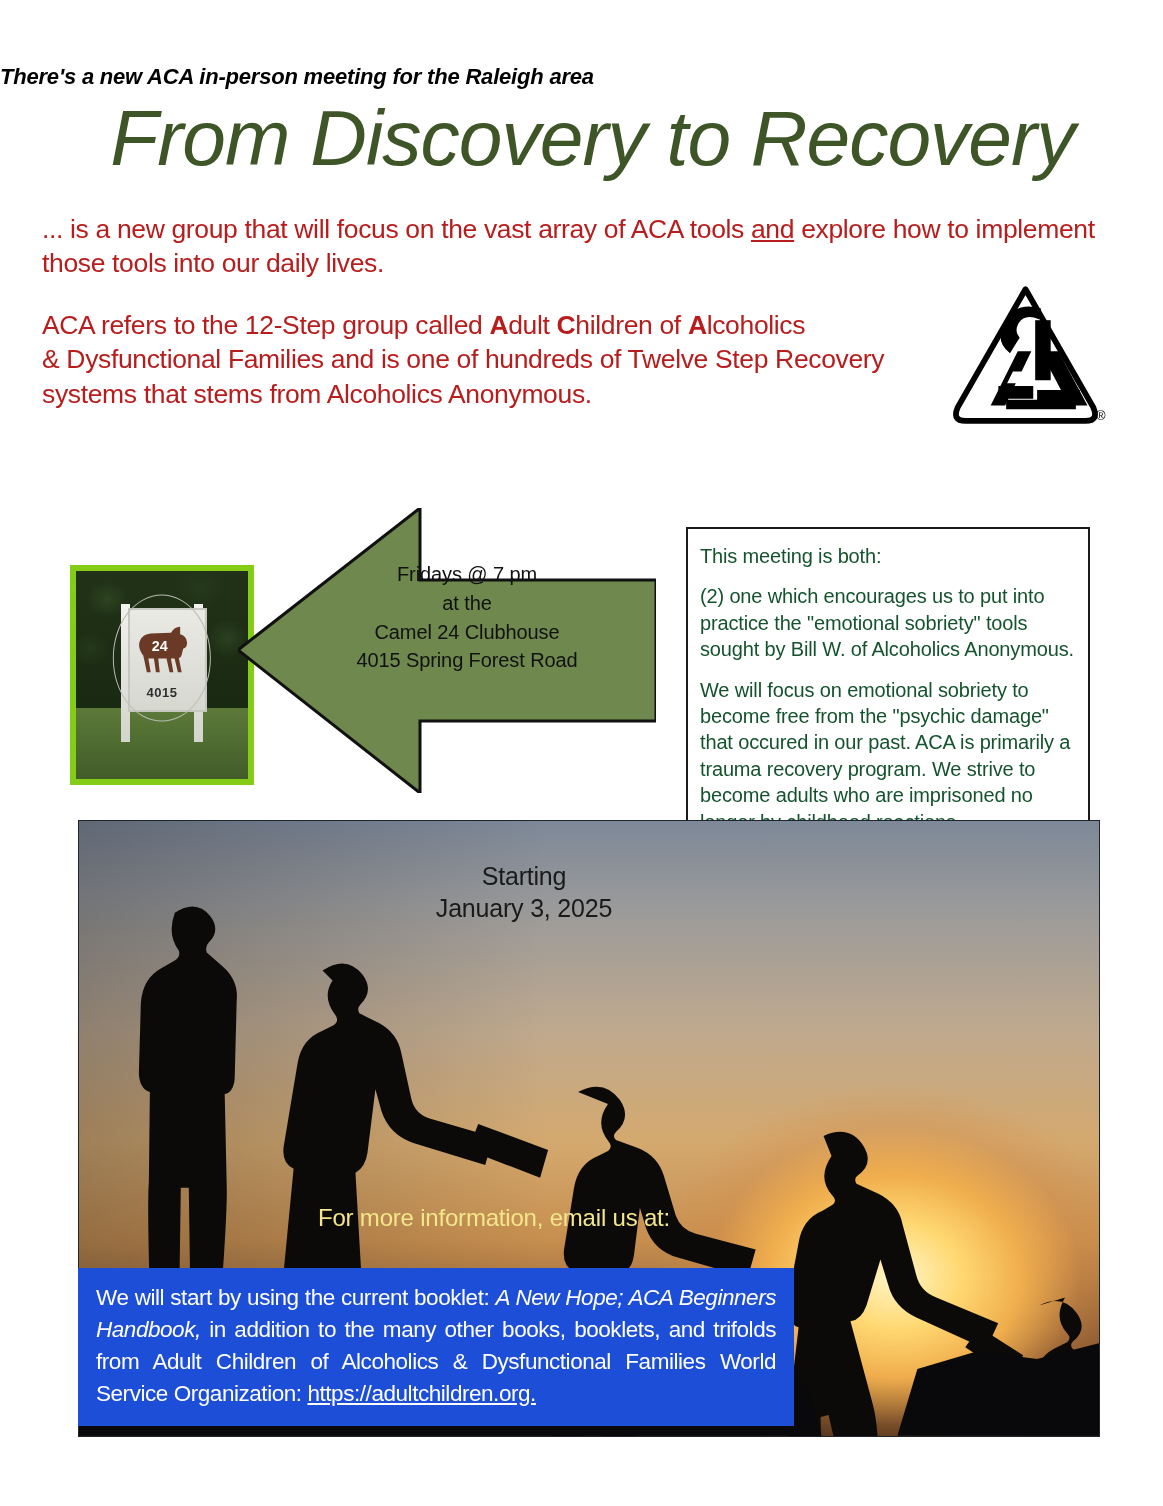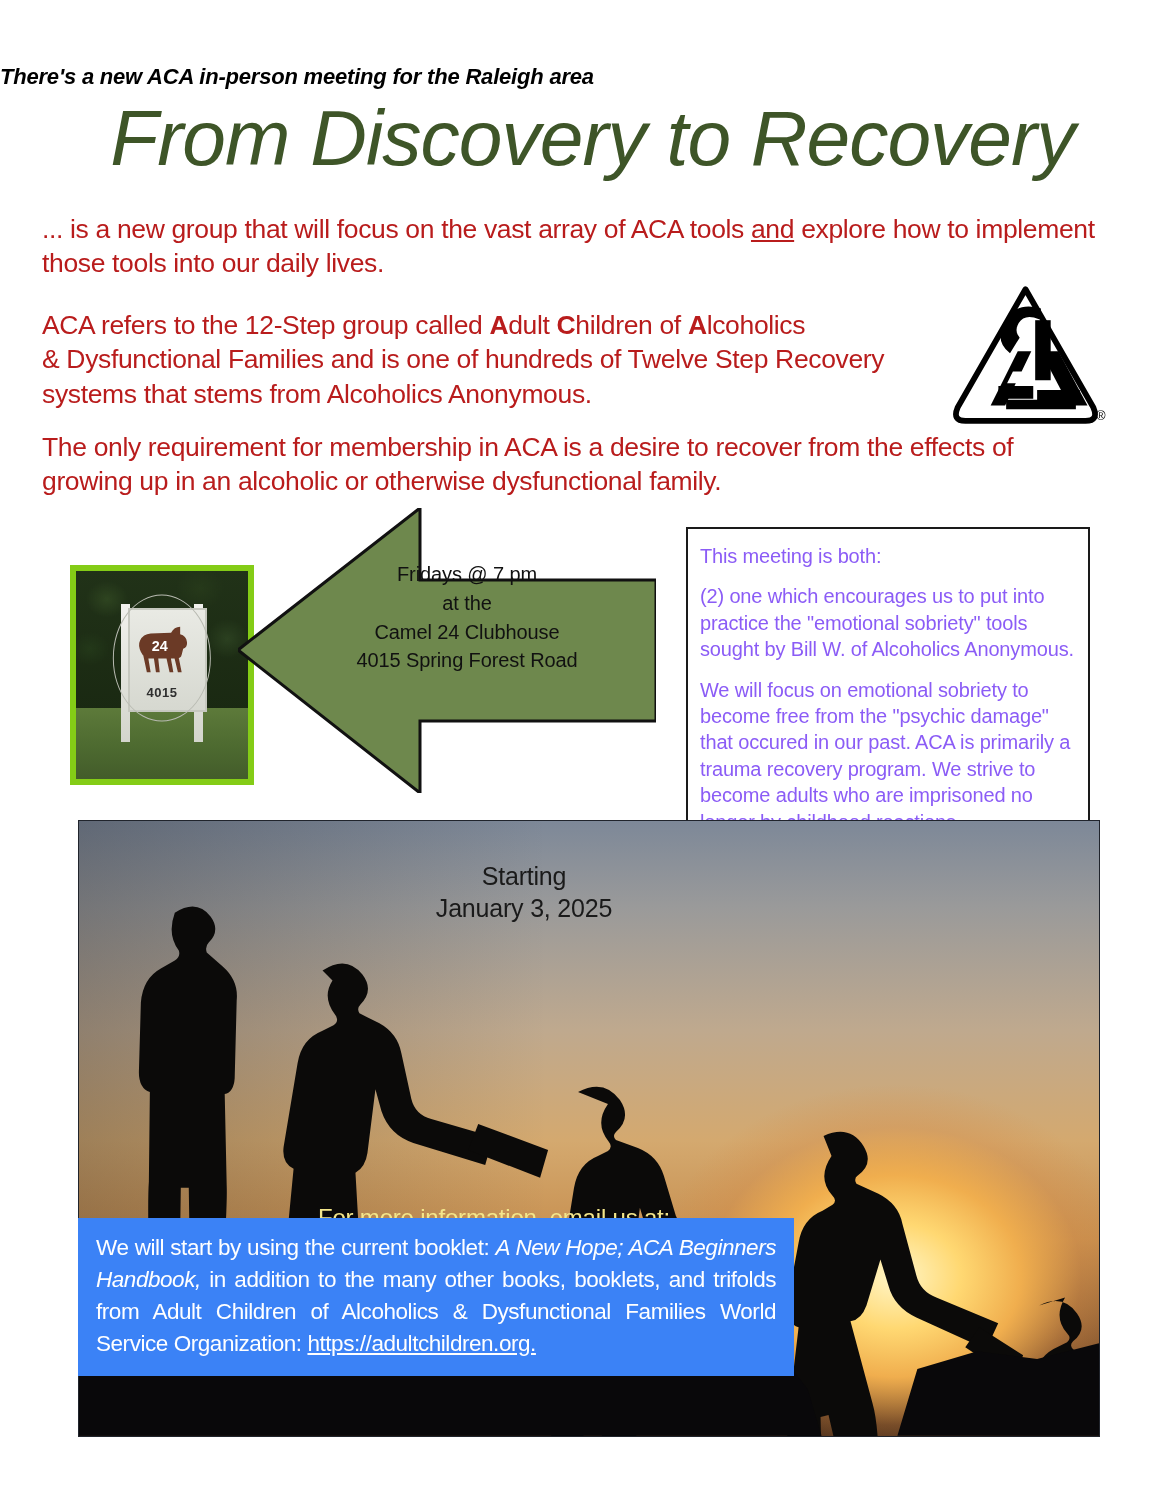--- a/index.html
+++ b/index.html
@@ -158,21 +158,21 @@
     width: 404px; height: 438px;
     border: 2.5px solid #1a1a1a;
     background: #ffffff;
     box-sizing: border-box;
     padding: 14px 12px 8px 12px;
   }
   .info-box p {
     margin: 0 0 14px 0;
     font-size: 20px;
     line-height: 1.32;
-    color: #8b5cf6;
+    color: #14532d;
     letter-spacing: -0.15px;
   }
   .info-box p:last-child { margin-bottom: 0; }
 
   
   .sunset {
     position: absolute;
     left: 78px; top: 820px;
     width: 1022px; height: 617px;
     overflow: hidden;
@@ -215,23 +215,23 @@
     text-align: right;
     color: #F3E68B;
     font-size: 24px;
     line-height: 1.30;
     letter-spacing: -0.2px;
   }
   .email-block .addr-link { text-decoration: underline; }
 
   .booklet-box {
     position: absolute;
-    left: 78px; top: 1218px;
+    left: 78px; top: 1268px;
     width: 716px; height: 158px;
-    background: #3b82f6;
+    background: #1d4ed8;
     box-sizing: border-box;
     padding: 14px 18px 0 18px;
   }
   .booklet-text {
     color: #ffffff;
     font-size: 22.5px;
     line-height: 1.42;
     letter-spacing: -0.45px;
     text-align: justify;
   }
@@ -243,21 +243,20 @@
 
 <div id="flyer">
 
   <div class="kicker">There's a new ACA in-person meeting for the Raleigh area</div>
   <div class="headline">From Discovery to Recovery</div>
 
   <div class="para p-intro"><span>... is a  new group that will focus on the vast array of ACA tools </span><span class="u">and</span><span> explore how to implement those tools into our daily lives.</span></div>
 
   <div class="para p-aca"><span>ACA refers to the 12-Step group called </span><span class="b">A</span><span>dult </span><span class="b">C</span><span>hildren of </span><span class="b">A</span><span>lcoholics</span><br><span>&amp; Dysfunctional Families and is one of hundreds of Twelve Step Recovery systems that stems from Alcoholics Anonymous.</span></div>
 
-  <div class="para p-req">The only requirement for membership in ACA is a desire to recover from the effects of growing up in an alcoholic or otherwise dysfunctional family.</div>
 
   <div class="aca-logo">
     <svg viewBox="0 0 160 152" xmlns="http://www.w3.org/2000/svg" aria-hidden="true">
 
       <path d="M80 6 L150 128 Q156 142 142 142 L18 142 Q4 142 10 128 Z" fill="none" stroke="#000" stroke-width="6" stroke-linejoin="round"></path>
 
       <g fill="#000">
 
         <path d="M96 26 q-26 -8 -38 14 q-10 20 6 32 l10 -16 q-6 -7 -1 -15 q6 -10 21 -4 z"></path>
 

